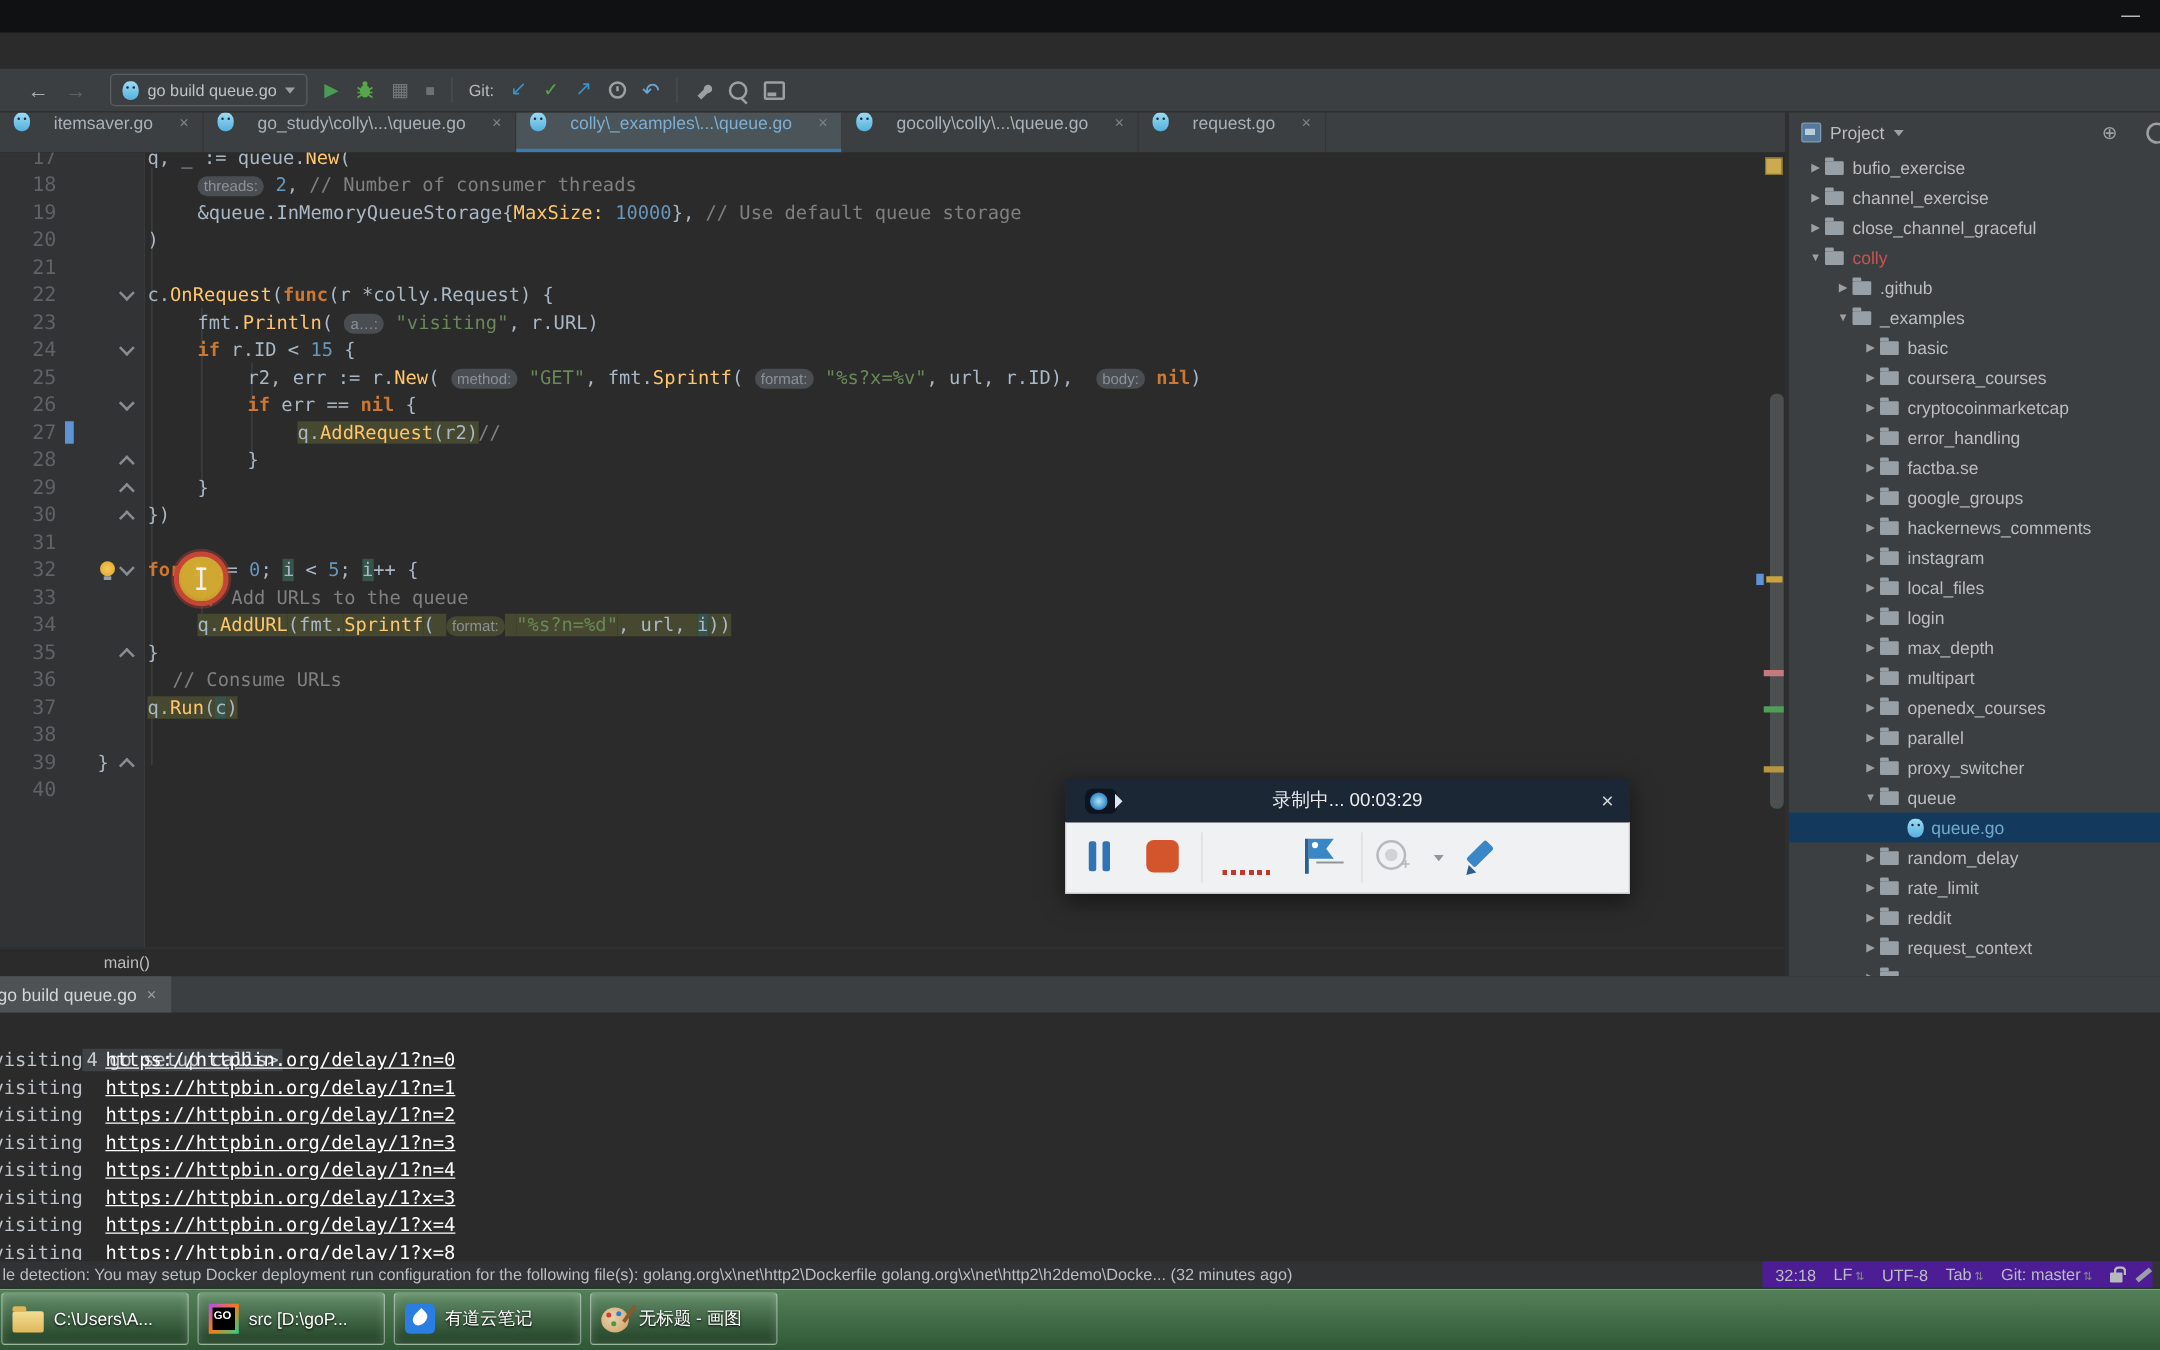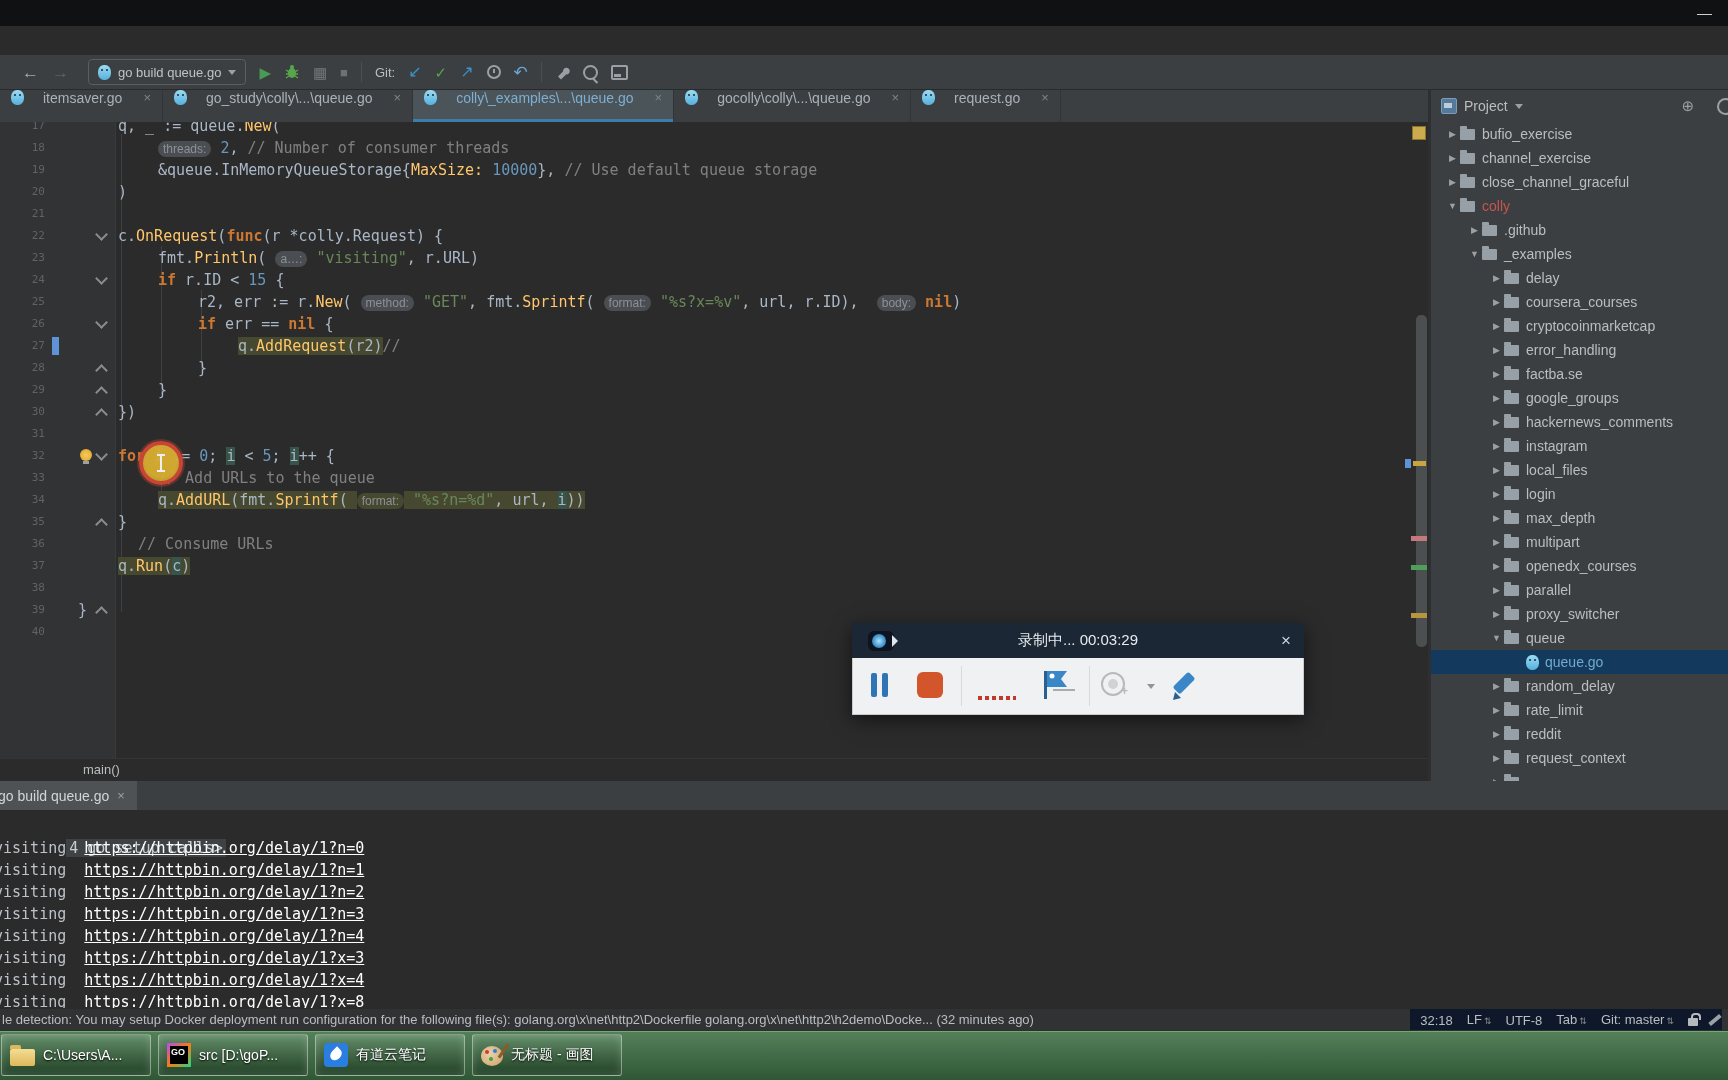--- a/index.html
+++ b/index.html
@@ -46,21 +46,21 @@
   .tab{position:relative;display:flex;align-items:flex-start;gap:19px;padding:0 11px;font-size:14px;color:#a8b2ba;border-right:1px solid #323537}
   .tab .x{color:#7f8487;font-size:13px;margin-left:2px}
   .tab.active{background:#4a5459;color:#7eaed1}
   .tab.active::after{content:"";position:absolute;left:0;right:0;bottom:0;height:3px;background:#3e7cab}
   
   #editor{position:absolute;left:0;top:122px;width:1430px;height:636px;background:#2b2b2b;overflow:hidden;
           font-family:"DejaVu Sans Mono",monospace;font-size:15px}
   #gutter-bg{position:absolute;left:0;top:0;width:115px;height:100%;background:#313335;border-right:1px solid #37393b}
   .iguide{position:absolute;width:1px;background:#3f4244}
   .cl{position:absolute;left:0;right:28px;height:22px;line-height:22px;white-space:pre}
-  .ln{position:absolute;left:0;top:0;width:45px;text-align:right;color:#606366;font-size:11px}
+  .ln{position:absolute;left:0;top:0;width:45px;text-align:right;color:#606366;font-size:16px}
   .code{position:absolute;left:78px;top:0}
   .t-d{color:#a9b7c6}.t-k{color:#cc7832;font-weight:bold}.t-s{color:#6a8759}.t-n{color:#6897bb}
   .t-c{color:#808080}.t-f{color:#ffc66b}
   .t-hint{background:#4a4e52;color:#8c9197;border-radius:8px;padding:1px 5px;font-size:12px;font-family:"Liberation Sans",sans-serif}
   .hl-o{background:#46482f}.hl-t{background:#36544a}
   .fold-d,.fold-e{position:absolute;left:97px;width:7px;height:7px;border-right:2px solid #888d91;border-bottom:2px solid #888d91}
   .fold-d{top:5px;transform:rotate(45deg)}
   .fold-e{top:9px;transform:rotate(-135deg)}
   .bulb{position:absolute;left:80px;top:4px;width:12px;height:12px;border-radius:50%;background:radial-gradient(#f6cb5c,#dfa125)}
   .bulb::after{content:"";position:absolute;left:3px;top:12px;width:6px;height:3px;background:#9aa0a5}
@@ -102,21 +102,21 @@
   #console-tab .x{color:#9aa0a5;font-size:13px}
   #console-body{padding-top:5px;font-family:"DejaVu Sans Mono",monospace;font-size:15px}
   .con-line{height:22px;line-height:22px;margin-left:-6px;white-space:pre}
   .setup{background:#3e4245;color:#c7cdd2;padding:0 3px}
   .visit{color:#bcc2c8}
   .visit a{color:#ffffff;text-decoration:underline}
   
   #statusbar{position:absolute;left:0;top:1008px;width:1728px;height:22px;background:#303234;border-top:1px solid #282a2b;
              color:#b9bec2;font-size:13px;line-height:21px;overflow:hidden}
   #status-msg{position:absolute;left:2px;top:0;white-space:nowrap}
-  #status-right{position:absolute;right:6px;top:0;display:flex;gap:14px;align-items:center;background:#0f172a;padding-left:10px;height:100%}
+  #status-right{position:absolute;right:6px;top:0;display:flex;gap:14px;align-items:center;background:#4c1d95;padding-left:10px;height:100%}
   .updown{font-size:9px;color:#85898c;margin-left:2px}
   .lock-ico{position:relative;width:10px;height:8px;background:#b7babd;border-radius:1px;margin-top:4px}
   .lock-ico::before{content:"";position:absolute;left:3px;top:-5px;width:6px;height:5px;border:2px solid #b7babd;border-bottom:none;border-radius:4px 4px 0 0}
   .edge-tool{width:14px;height:4px;background:#9aa0a5;transform:rotate(-40deg);margin-left:-4px}
   
   #taskbar{position:absolute;left:0;top:1030px;width:1728px;height:50px;
            background:linear-gradient(#55815a,#2e5634);border-top:1px solid #1b3a20;box-shadow:inset 0 1px 0 rgba(255,255,255,.25)}
   #task-buttons{position:absolute;left:1px;top:3px;display:flex;gap:7px}
   .task-btn{display:flex;align-items:center;gap:8px;width:150px;height:42px;border:1px solid rgba(230,240,230,.5);border-radius:3px;
             background:linear-gradient(rgba(120,160,125,.5),rgba(30,60,35,.8));box-shadow:inset 0 0 8px rgba(255,255,255,.18);
@@ -307,21 +307,21 @@
           <span class="">.github</span>
         </div>
         <div class="trow" style="top: 152px; padding-left: 36px;">
           <span class="arr">▼</span>
           <span class="folder"></span>
           <span class="">_examples</span>
         </div>
         <div class="trow" style="top: 176px; padding-left: 58px;">
           <span class="arr">▶</span>
           <span class="folder"></span>
-          <span class="">delay</span>
+          <span class="">basic</span>
         </div>
         <div class="trow" style="top: 200px; padding-left: 58px;">
           <span class="arr">▶</span>
           <span class="folder"></span>
           <span class="">coursera_courses</span>
         </div>
         <div class="trow" style="top: 224px; padding-left: 58px;">
           <span class="arr">▶</span>
           <span class="folder"></span>
           <span class="">cryptocoinmarketcap</span>

